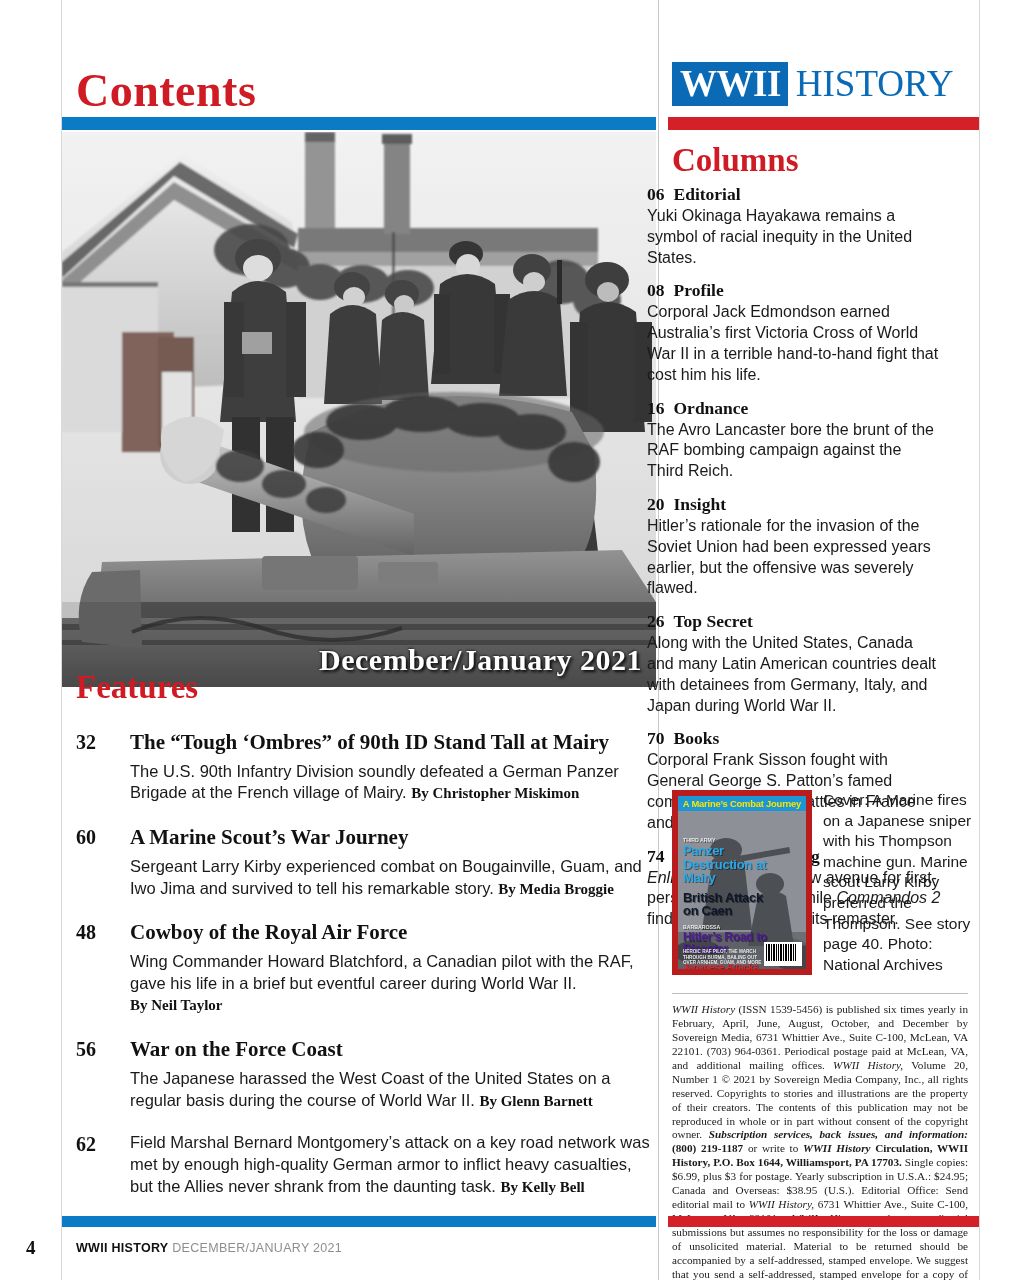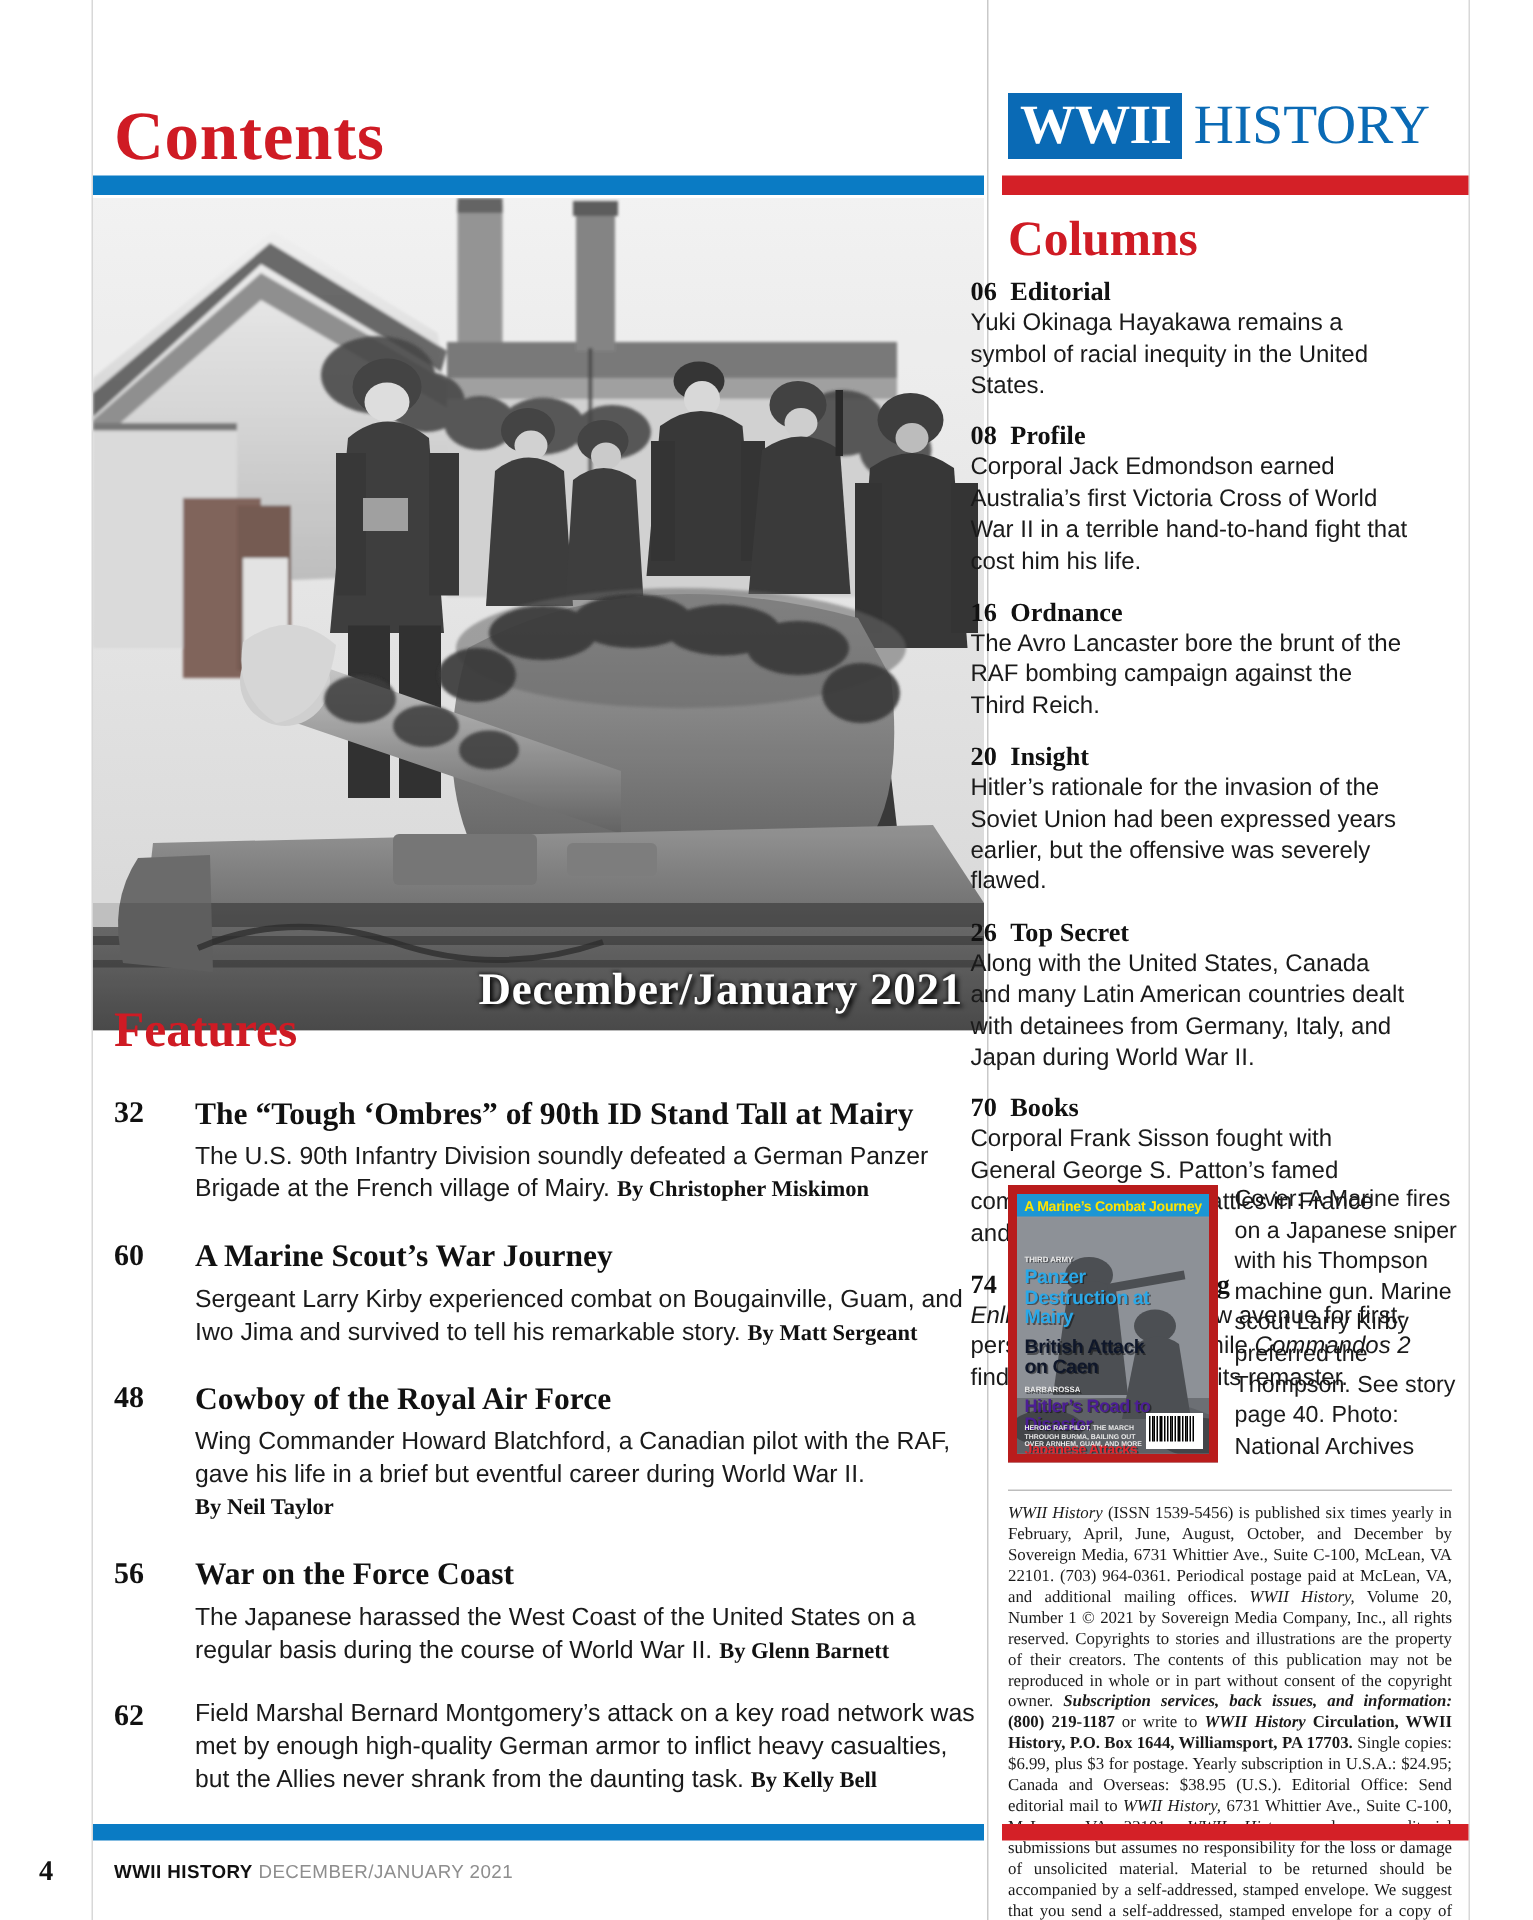--- a/index.html
+++ b/index.html
@@ -393,21 +393,21 @@
         <div class="feature-page">32</div>
         <div class="feature-body">
           <div class="feature-title">The “Tough ‘Ombres” of 90th ID Stand Tall at Mairy</div>
           <div class="feature-desc"><span class="dsc">The U.S. 90th Infantry Division soundly defeated a German Panzer Brigade at the French village of Mairy.</span> <span class="byline">By Christopher Miskimon</span></div>
         </div>
       </div>
       <div class="feature">
         <div class="feature-page">60</div>
         <div class="feature-body">
           <div class="feature-title">A Marine Scout’s War Journey</div>
-          <div class="feature-desc"><span class="dsc">Sergeant Larry Kirby experienced combat on Bougainville, Guam, and Iwo Jima and survived to tell his remarkable story.</span> <span class="byline">By Matt Sergeant</span></div>
+          <div class="feature-desc"><span class="dsc">Sergeant Larry Kirby experienced combat on Bougainville, Guam, and Iwo Jima and survived to tell his remarkable story.</span> <span class="byline">By Media Broggie</span></div>
         </div>
       </div>
       <div class="feature">
         <div class="feature-page">48</div>
         <div class="feature-body">
           <div class="feature-title">Cowboy of the Royal Air Force</div>
           <div class="feature-desc"><span class="dsc">Wing Commander Howard Blatchford, a Canadian pilot with the RAF, gave his life in a brief but eventful career during World War II.</span> <span class="byline">By Neil Taylor</span></div>
         </div>
       </div>
       <div class="feature">

